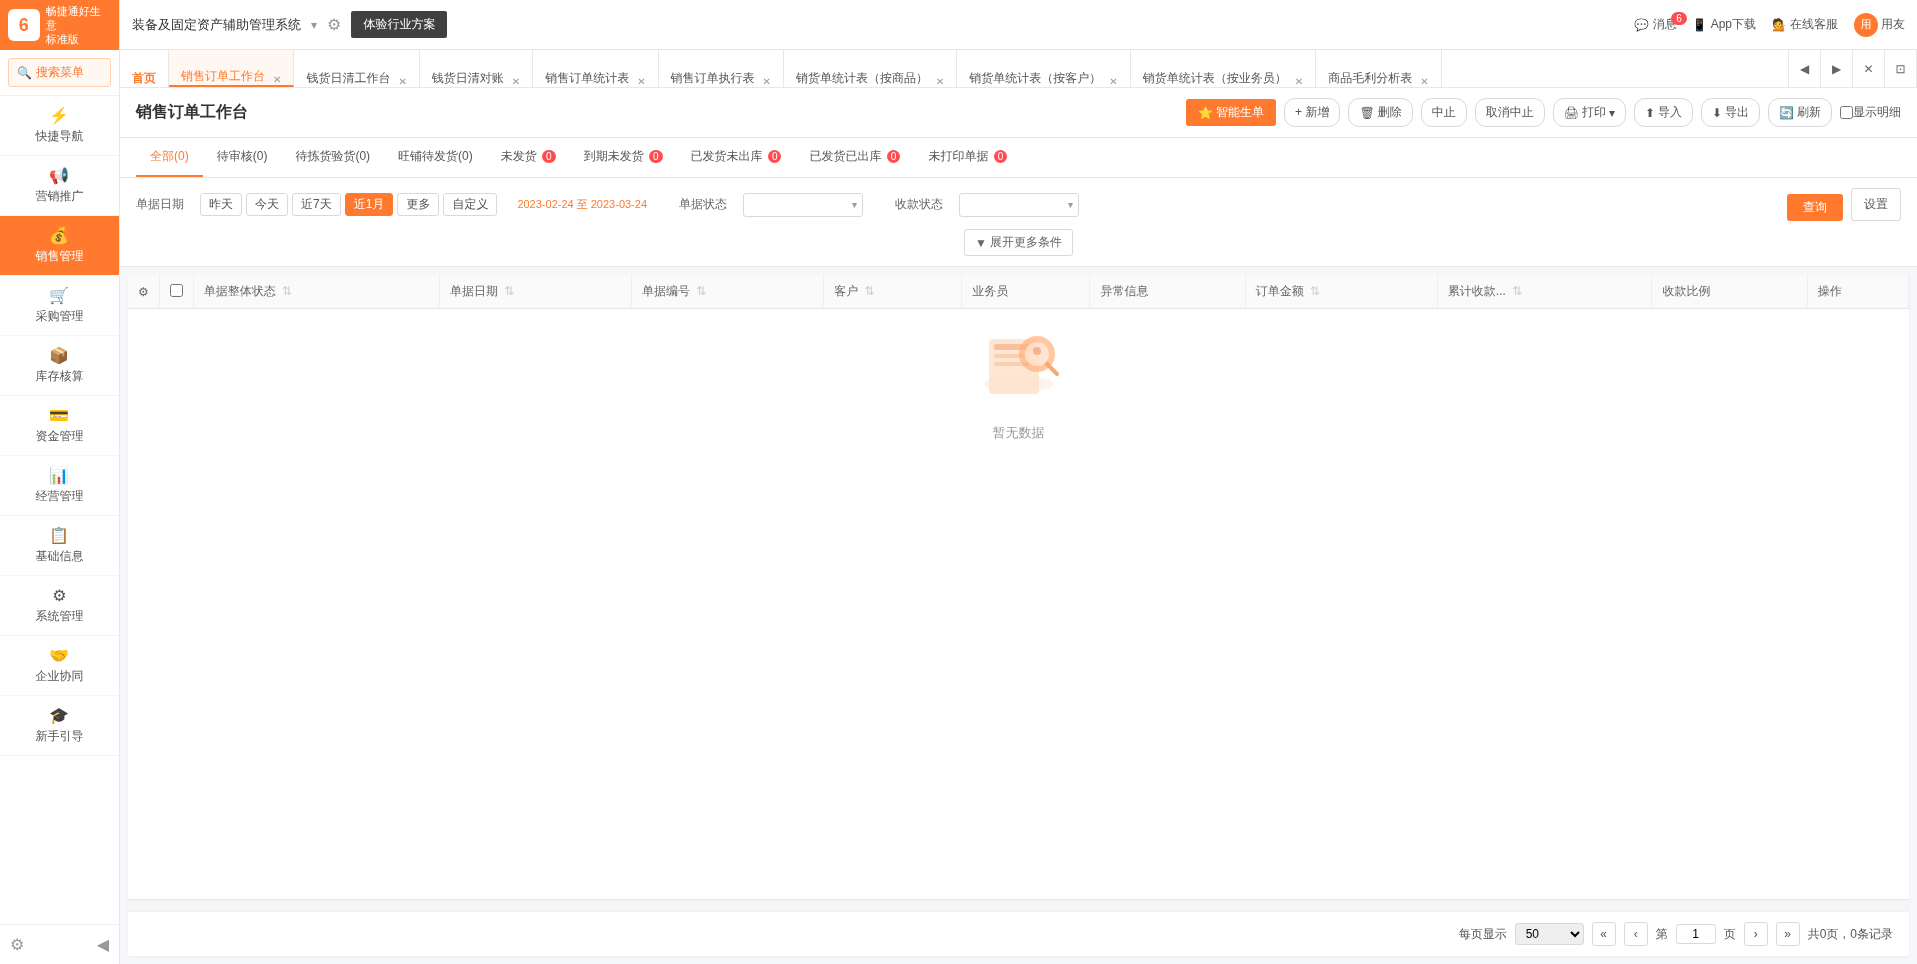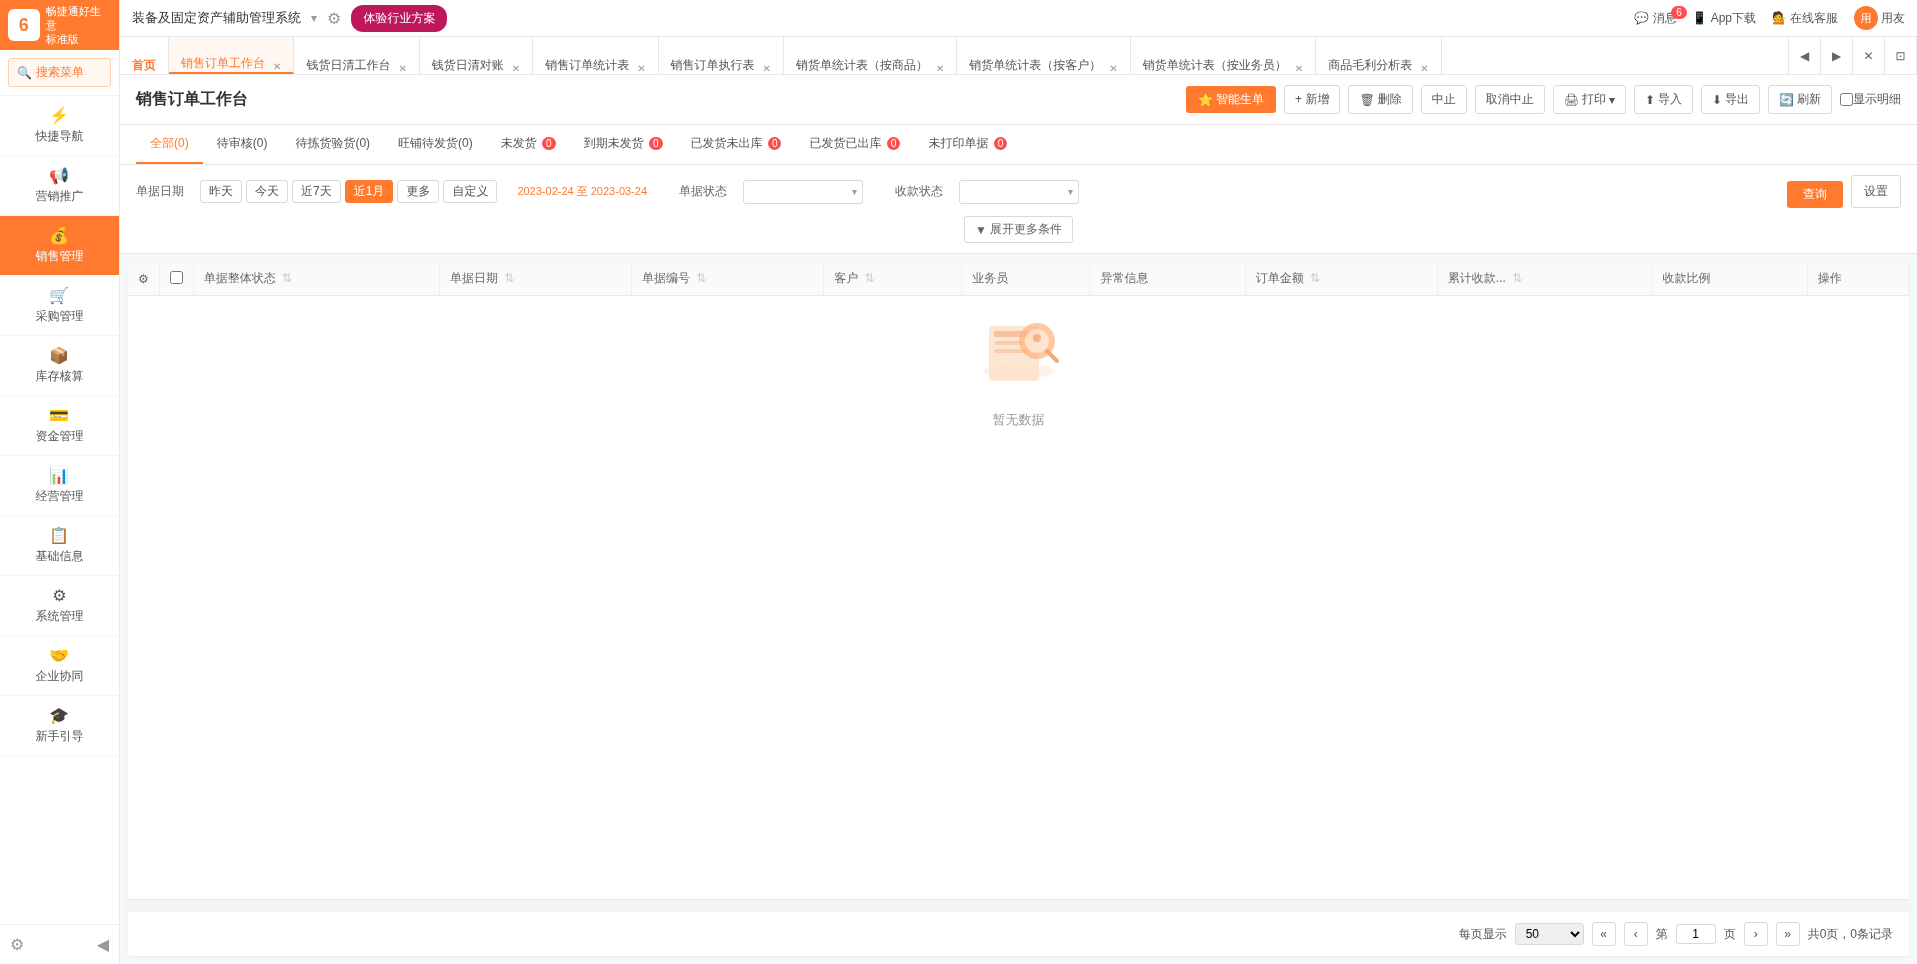--- a/index.html
+++ b/index.html
@@ -15,46 +15,46 @@
     .sidebar-search-btn { width: 100%; padding: 5px 8px; background: #fff7f2; border: 1px solid #ffcfb0; border-radius: 3px; color: #ff7a2e; font-size: 12px; cursor: pointer; display: flex; align-items: center; gap: 4px; }
     .sidebar-nav-item { display: flex; flex-direction: column; align-items: center; padding: 10px 6px; cursor: pointer; border-bottom: 1px solid #f5f5f5; gap: 3px; color: #555; font-size: 12px; }
     .sidebar-nav-item.active { background: #ff7a2e; color: #fff; }
     .nav-icon { font-size: 16px; }
     .sidebar-footer { margin-top: auto; padding: 10px; display: flex; justify-content: space-between; border-top: 1px solid #f0f0f0; }
 
     
     .main { flex: 1; display: flex; flex-direction: column; overflow: hidden; }
 
     
-    .top-header { height: 37px; background: #fff; border-bottom: 1px solid #e8e8e8; display: flex; align-items: center; padding: 9px 12px; gap: 10px; }
+    .top-header { height: 50px; background: #fff; border-bottom: 1px solid #e8e8e8; display: flex; align-items: center; padding: 9px 12px; gap: 10px; }
     .system-title { font-size: 13px; color: #333; }
     .header-dropdown { color: #999; cursor: pointer; }
     .header-gear { color: #999; cursor: pointer; font-size: 16px; }
-    .industry-btn { background: #be185d; color: #fff; border: none; border-radius: 12px; padding: 5px 12px; cursor: pointer; font-size: 12px; }
+    .industry-btn { background: #404040; color: #fff; border: none; border-radius: 2px; padding: 5px 12px; cursor: pointer; font-size: 12px; }
     .header-right { margin-left: auto; display: flex; align-items: center; gap: 16px; color: #555; font-size: 12px; }
     .header-badge { position: relative; }
     .header-right-item { display: flex; align-items: center; gap: 3px; cursor: pointer; }
     .avatar { width: 24px; height: 24px; background: #ff7a2e; border-radius: 50%; display: flex; align-items: center; justify-content: center; color: #fff; font-size: 11px; }
 
     
     .tab-bar { height: 38px; background: #fff; border-bottom: 1px solid #e8e8e8; display: flex; align-items: stretch; overflow: hidden; }
     .tab-item { display: flex; align-items: flex-end; padding: 0 12px; gap: 5px; font-size: 12px; color: #555; border-right: 1px solid #e8e8e8; cursor: pointer; white-space: nowrap; flex-shrink: 0; }
     .tab-item.active { background: #fff7f2; color: #ff7a2e; border-bottom: 2px solid #ff7a2e; }
     .tab-item.home { color: #ff7a2e; font-weight: bold; }
     .tab-close { font-size: 10px; color: #999; cursor: pointer; margin-left: 3px; }
     .tab-controls { margin-left: auto; display: flex; align-items: center; border-left: 1px solid #e8e8e8; }
     .tab-ctrl-btn { width: 32px; height: 38px; display: flex; align-items: center; justify-content: center; cursor: pointer; border-right: 1px solid #e8e8e8; color: #666; }
 
     
     .work-area { flex: 1; overflow: hidden; display: flex; flex-direction: column; background: #f5f7fa; }
     .page-header { background: #fff; padding: 10px 16px; display: flex; align-items: center; justify-content: space-between; border-bottom: 1px solid #e8e8e8; }
     .page-title { font-size: 16px; font-weight: bold; color: #333; }
     .page-actions { display: flex; gap: 8px; align-items: center; }
     .btn-smart { background: #ff7a2e; color: #fff; border: none; border-radius: 3px; padding: 5px 12px; cursor: pointer; font-size: 12px; display: flex; align-items: center; gap: 3px; }
-    .btn-outline { background: #fff; color: #555; border: 1px solid #d9d9d9; border-radius: 3px; padding: 5px 10px; cursor: pointer; font-size: 12px; display: flex; align-items: center; gap: 3px; }
+    .btn-outline { background: #fff; color: #555; border: 1px solid #d9d9d9; border-radius: 11px; padding: 5px 10px; cursor: pointer; font-size: 12px; display: flex; align-items: center; gap: 3px; }
 
     
     .sub-tabs { background: #fff; padding: 0 16px; border-bottom: 1px solid #e8e8e8; display: flex; gap: 0; }
     .sub-tab { padding: 10px 14px; font-size: 12px; color: #555; cursor: pointer; border-bottom: 2px solid transparent; white-space: nowrap; }
     .sub-tab.active { color: #ff7a2e; border-bottom-color: #ff7a2e; }
     .sub-tab-badge { background: #ff4d4f; color: #fff; border-radius: 8px; padding: 1px 4px; font-size: 10px; margin-left: 2px; }
 
     
     .filter-area { background: #fff; padding: 10px 16px; border-bottom: 1px solid #e8e8e8; }
     .filter-row { display: flex; align-items: center; gap: 16px; margin-bottom: 8px; }

